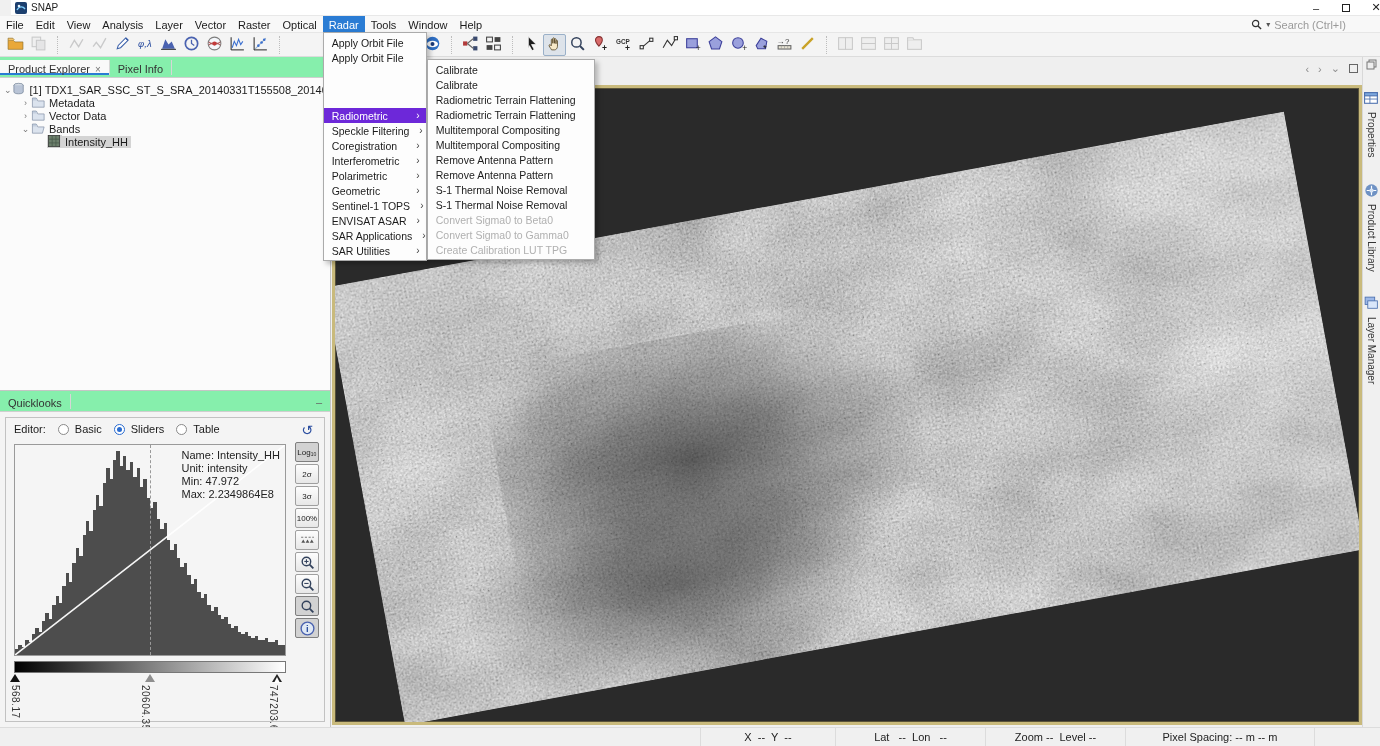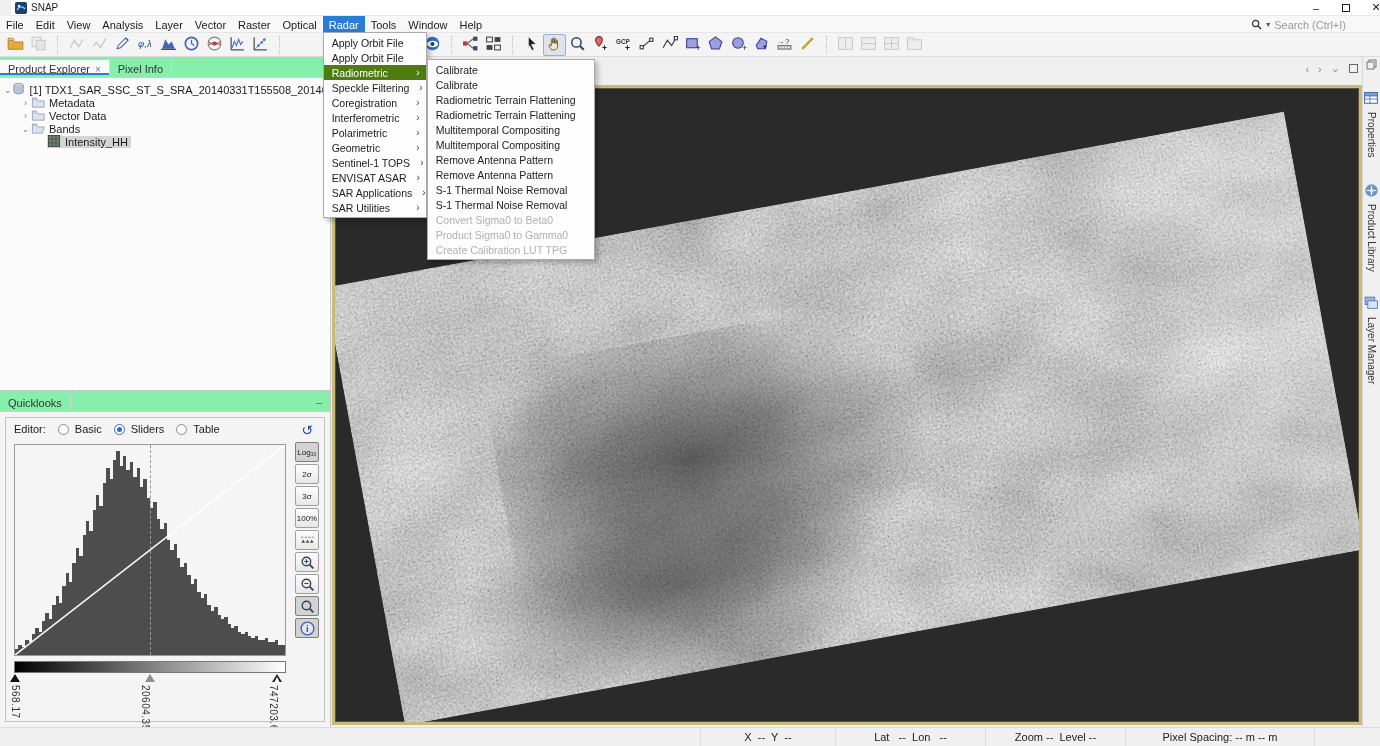--- a/index.html
+++ b/index.html
@@ -96,21 +96,21 @@
   
   .statusbar { position:absolute; left:0; top:727px; width:1380px; height:19px; background:#f0f0f0; border-top:1px solid #dcdcdc; }
   .sfields { position:absolute; left:700px; top:0; height:100%; display:flex; }
   .sfield { border-left:1px solid #dcdcdc; height:100%; display:flex; align-items:center; justify-content:center; white-space:pre; color:#222; }
   .sfield:last-child { border-right:1px solid #dcdcdc; }
 
   
   .menu-dropdown { position:absolute; left:0; top:100%; width:104px; background:#fdfdfd; border:1px solid #ababab; box-shadow:3px 3px 5px rgba(0,0,0,.25); padding:2px 0; z-index:50; color:#1b1b1b; }
   .mrow { height:15px; display:flex; align-items:center; padding:0 6px 0 8px; white-space:nowrap; font-size:10.5px; }
   .mrow .arr { margin-left:auto; font-size:10px; color:#444; padding-left:10px; }
-  .mrow.hl { background:#4d7c0f; color:#fff; }
+  .mrow.hl { background:#6d28d9; color:#fff;margin-top:43px; }
   .mrow.hl .arr { color:#fff; }
   .mrow.dis { color:#b0b0b0; }
   .submenu { position:absolute; left:103px; top:26px; width:168px; background:#fdfdfd; border:1px solid #ababab; box-shadow:3px 3px 5px rgba(0,0,0,.25); padding:2px 0; z-index:51; }
 
   svg text { font-family:"Liberation Sans","DejaVu Sans",sans-serif; }
 </style>
 </head>
 <body>
 
 <div class="titlebar">
@@ -192,21 +192,21 @@
           <div class="mrow">Calibrate</div>
           <div class="mrow">Radiometric Terrain Flattening</div>
           <div class="mrow">Radiometric Terrain Flattening</div>
           <div class="mrow">Multitemporal Compositing</div>
           <div class="mrow">Multitemporal Compositing</div>
           <div class="mrow">Remove Antenna Pattern</div>
           <div class="mrow">Remove Antenna Pattern</div>
           <div class="mrow">S-1 Thermal Noise Removal</div>
           <div class="mrow">S-1 Thermal Noise Removal</div>
           <div class="mrow dis">Convert Sigma0 to Beta0</div>
-          <div class="mrow dis">Product Sigma0 to Gamma0</div>
+          <div class="mrow dis">Convert Sigma0 to Gamma0</div>
           <div class="mrow dis">Create Calibration LUT TPG</div>
         </div>
       </div></div>
     <div class="mitem">Tools</div>
     <div class="mitem">Window</div>
     <div class="mitem">Help</div>
     <div class="search">
     <svg width="11" height="11" viewBox="0 0 12 12">
         <circle cx="5" cy="5" r="3.4" fill="none" stroke="#333" stroke-width="1.3"></circle>
         <line x1="7.6" y1="7.6" x2="11" y2="11" stroke="#333" stroke-width="1.5"></line>
@@ -585,20 +585,26 @@
           <div class="bar" style="height: 6%;"></div>
           <div class="bar" style="height: 6%;"></div>
           <div class="bar" style="height: 7%;"></div>
           <div class="bar" style="height: 5%;"></div>
           <div class="bar" style="height: 5%;"></div>
         </div>
       <svg class="hist-line" width="270" height="210">
         <line x1="0" y1="210" x2="270" y2="0" stroke="#ffffff" stroke-width="1.6" opacity="0.95"></line>
       </svg>
       <div class="hist-mid"></div>
+      <div class="hist-info">
+        <div>Name: Intensity_HH</div>
+        <div>Unit: intensity</div>
+        <div>Min: 47.972</div>
+        <div>Max: 2.2349864E8</div>
+      </div>
     </div>
     <div class="gradientbar"></div>
     <div class="tri-row">
       <span class="tri black"></span>
       <span class="tri gray"></span>
       <span class="tri white"></span>
     </div>
     <span class="slbl" style="left:4px">568.17</span>
     <span class="slbl" style="left:134px">20604.35</span>
     <span class="slbl" style="left:262px">747203.6</span>

